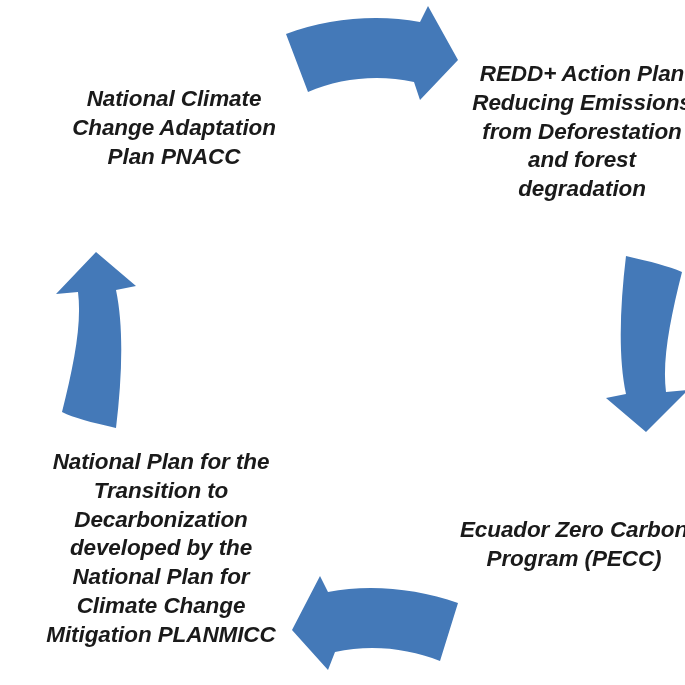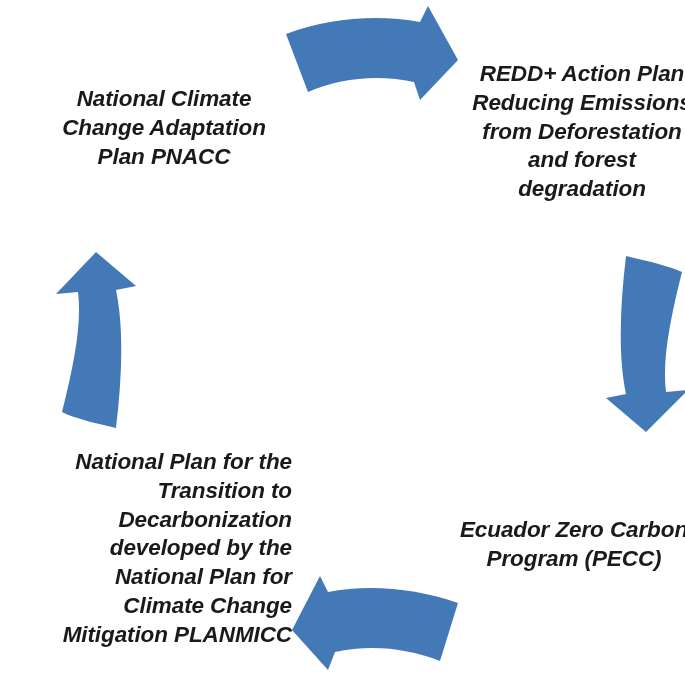--- a/index.html
+++ b/index.html
@@ -49,21 +49,21 @@
     left: 420px;
     top: 516px;
     width: 252px;
   }
   #label-planmicc {
     left: 2px;
     top: 448px;
     width: 262px;
   }
   #label-pnacc {
-    left: 12px;
+    left: 22px;
     top: 85px;
     width: 248px;
   }
 </style>
 </head>
 <body>
 
 <div id="diagram-root" style="background: rgb(255, 255, 255);">
 
   <svg id="cycle-arrows" viewBox="0 0 685 685" aria-hidden="true">
@@ -109,21 +109,21 @@
 
   <div class="node-label" id="label-redd" style="color: rgb(26, 26, 26);">REDD+ Action Plan
 Reducing Emissions
 from Deforestation
 and forest
 degradation</div>
 
   <div class="node-label" id="label-pecc" style="color: rgb(26, 26, 26);">Ecuador Zero Carbon
 Program (PECC)</div>
 
-  <div class="node-label" id="label-planmicc" style="color: rgb(26, 26, 26); text-align: right;">National Plan for the
+  <div class="node-label" id="label-planmicc" style="color: rgb(26, 26, 26);">National Plan for the
 Transition to
 Decarbonization
 developed by the
 National Plan for
 Climate Change
 Mitigation PLANMICC</div>
 
   <div class="node-label" id="label-pnacc" style="color: rgb(26, 26, 26);">National Climate
 Change Adaptation
 Plan PNACC</div>

